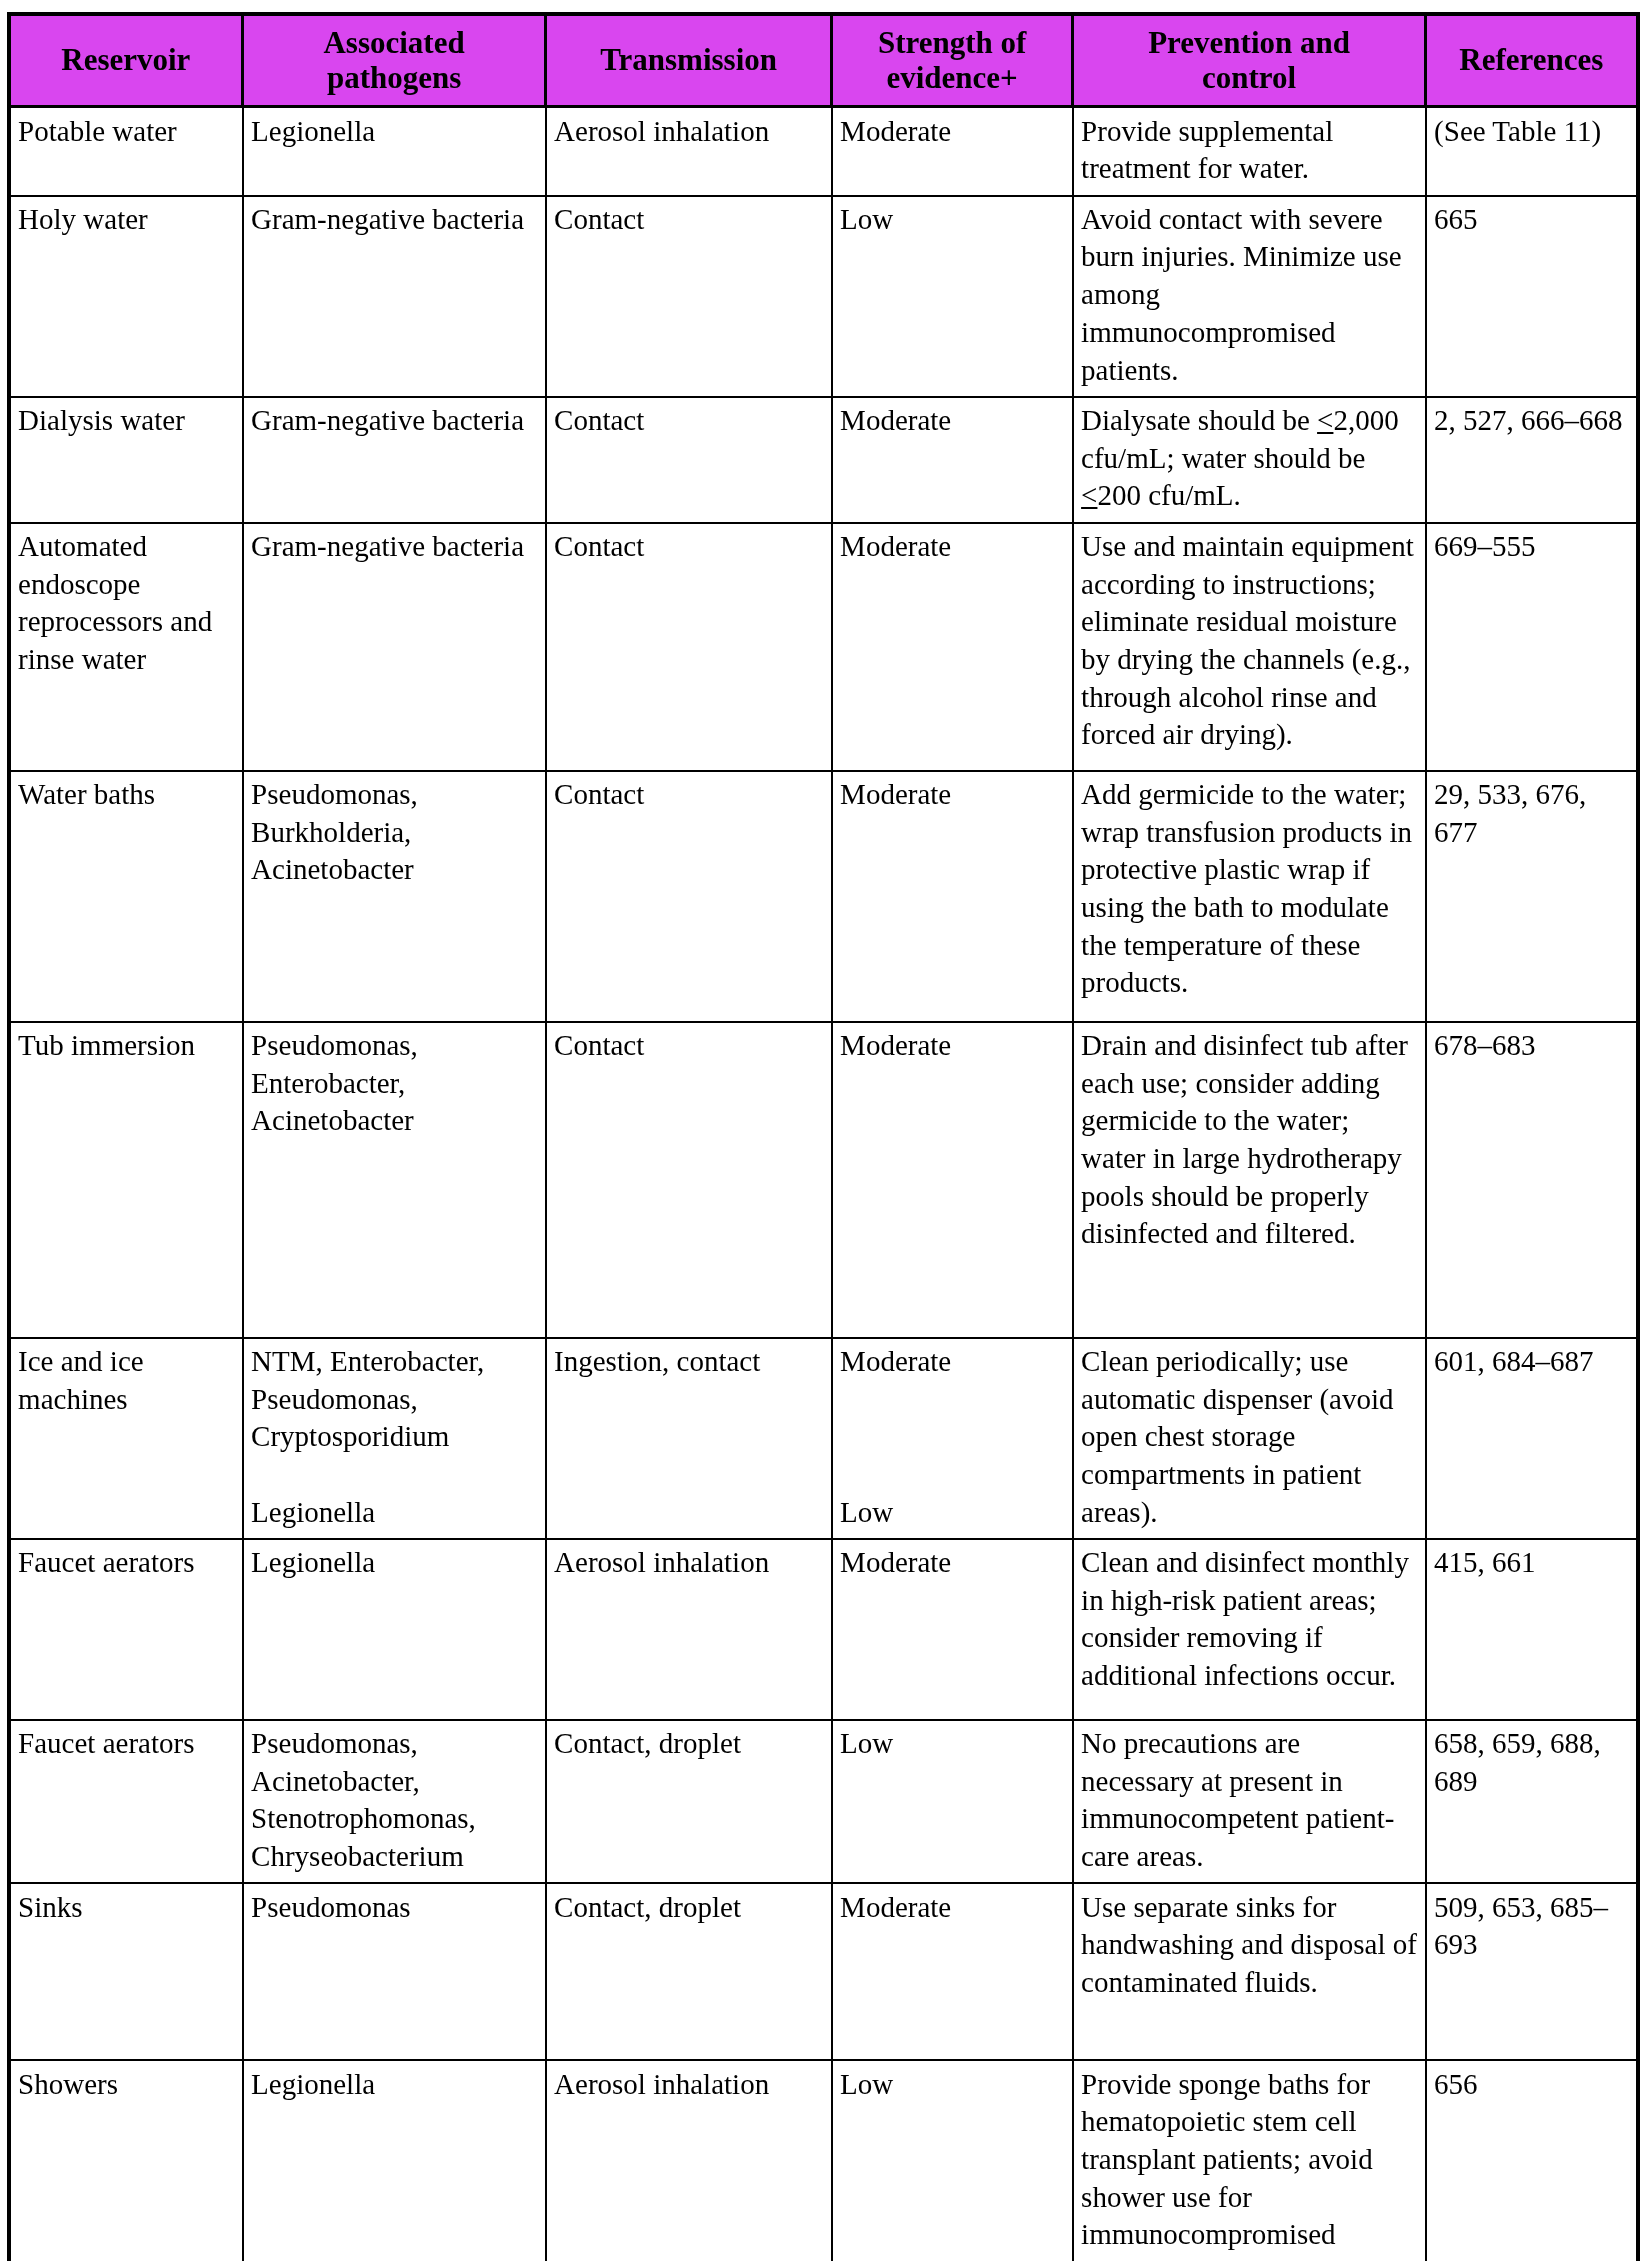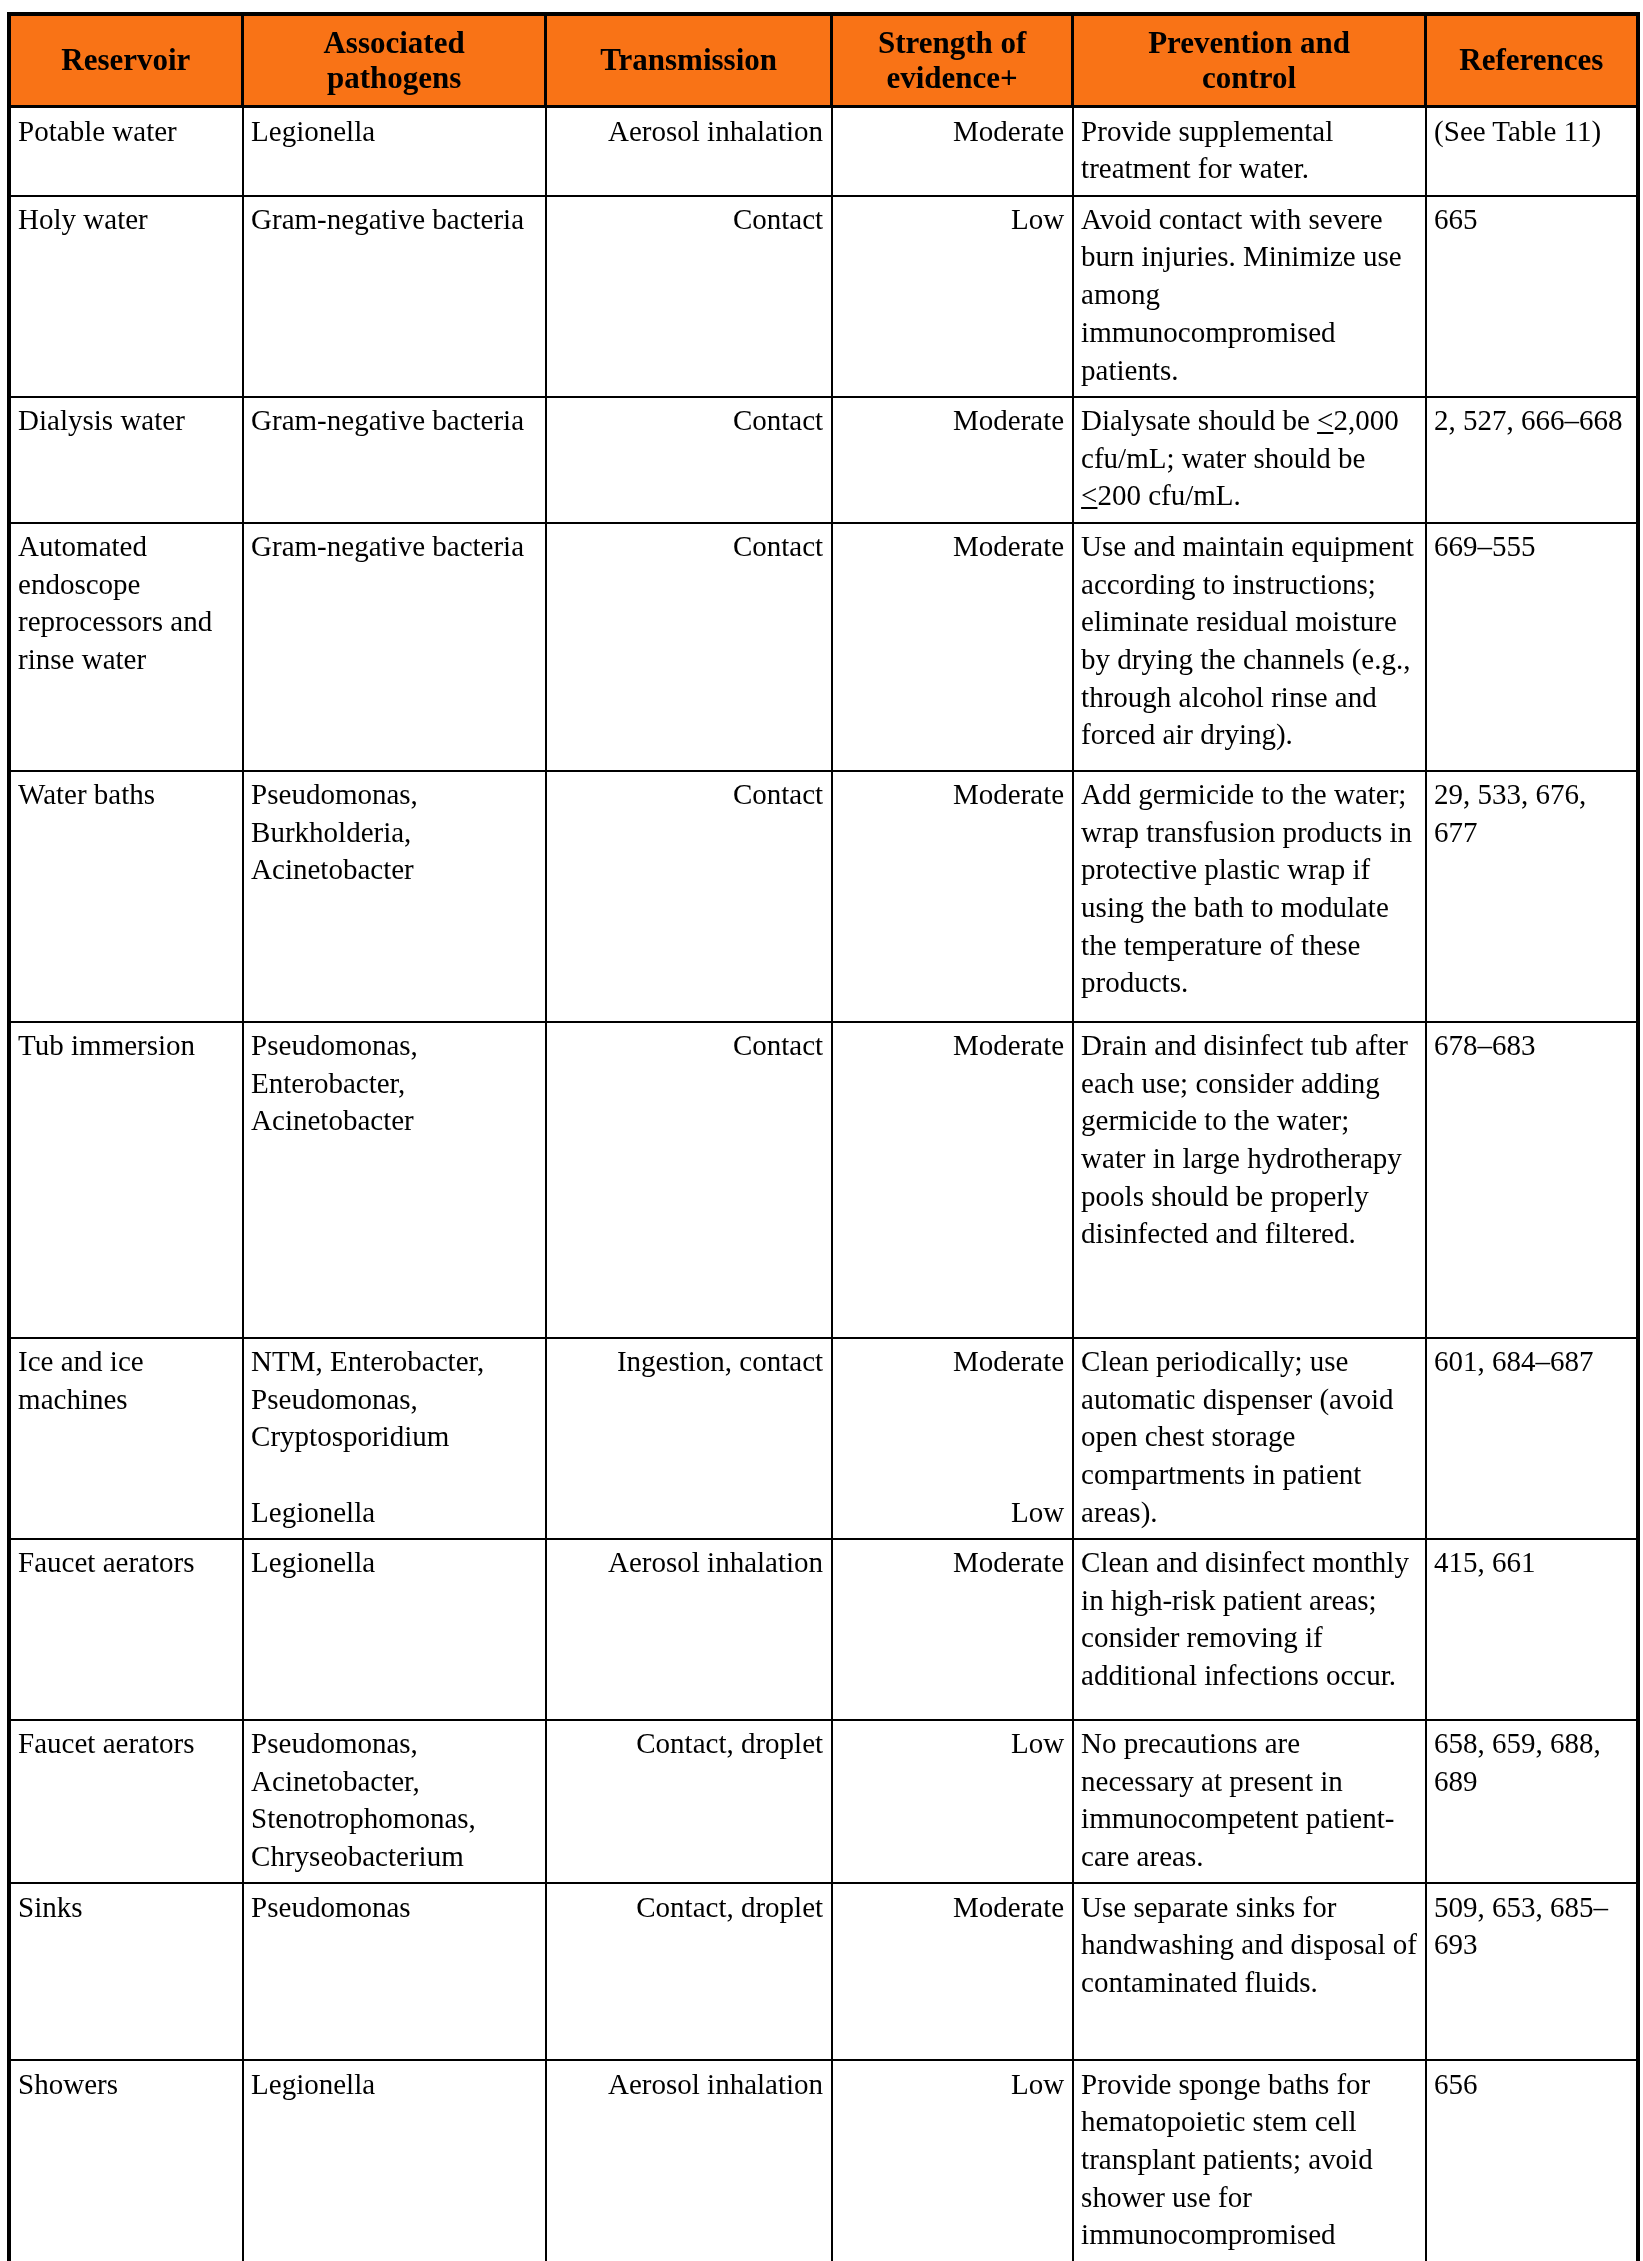--- a/index.html
+++ b/index.html
@@ -40,40 +40,40 @@
   table.reservoir-table col.c-references   { width: 212px; }
 
   thead th {
     border: 3.3px solid #000;
     font-weight: bold;
     font-size: 31px;
     line-height: 1.13;
     text-align: center;
     vertical-align: middle;
     padding: 9px 5px 10.8px 5px;
-    background: #f97316;
+    background: #d946ef;
   }
 
   tbody td {
     border: 2.5px solid #000;
     font-size: 29px;
     line-height: 1.30;
     vertical-align: top;
     padding: 4.2px 7.5px 6.6px 7.5px;
     background: #ffffff;
   }
 
   
   td.col-reservoir,
   td.col-pathogens,
   td.col-prevention,
   td.col-references { text-align: left; }
 
   td.col-transmission,
-  td.col-evidence { text-align: right; }
+  td.col-evidence { text-align: left; }
 
   
   .stack-top { display: block; }
   .stack-gap { display: block; height: 1.30em; }
   .stack-bottom { display: block; }
 
   .lte {
     text-decoration: underline;
     text-decoration-thickness: 1.7px;
     text-underline-offset: 1.7px;

